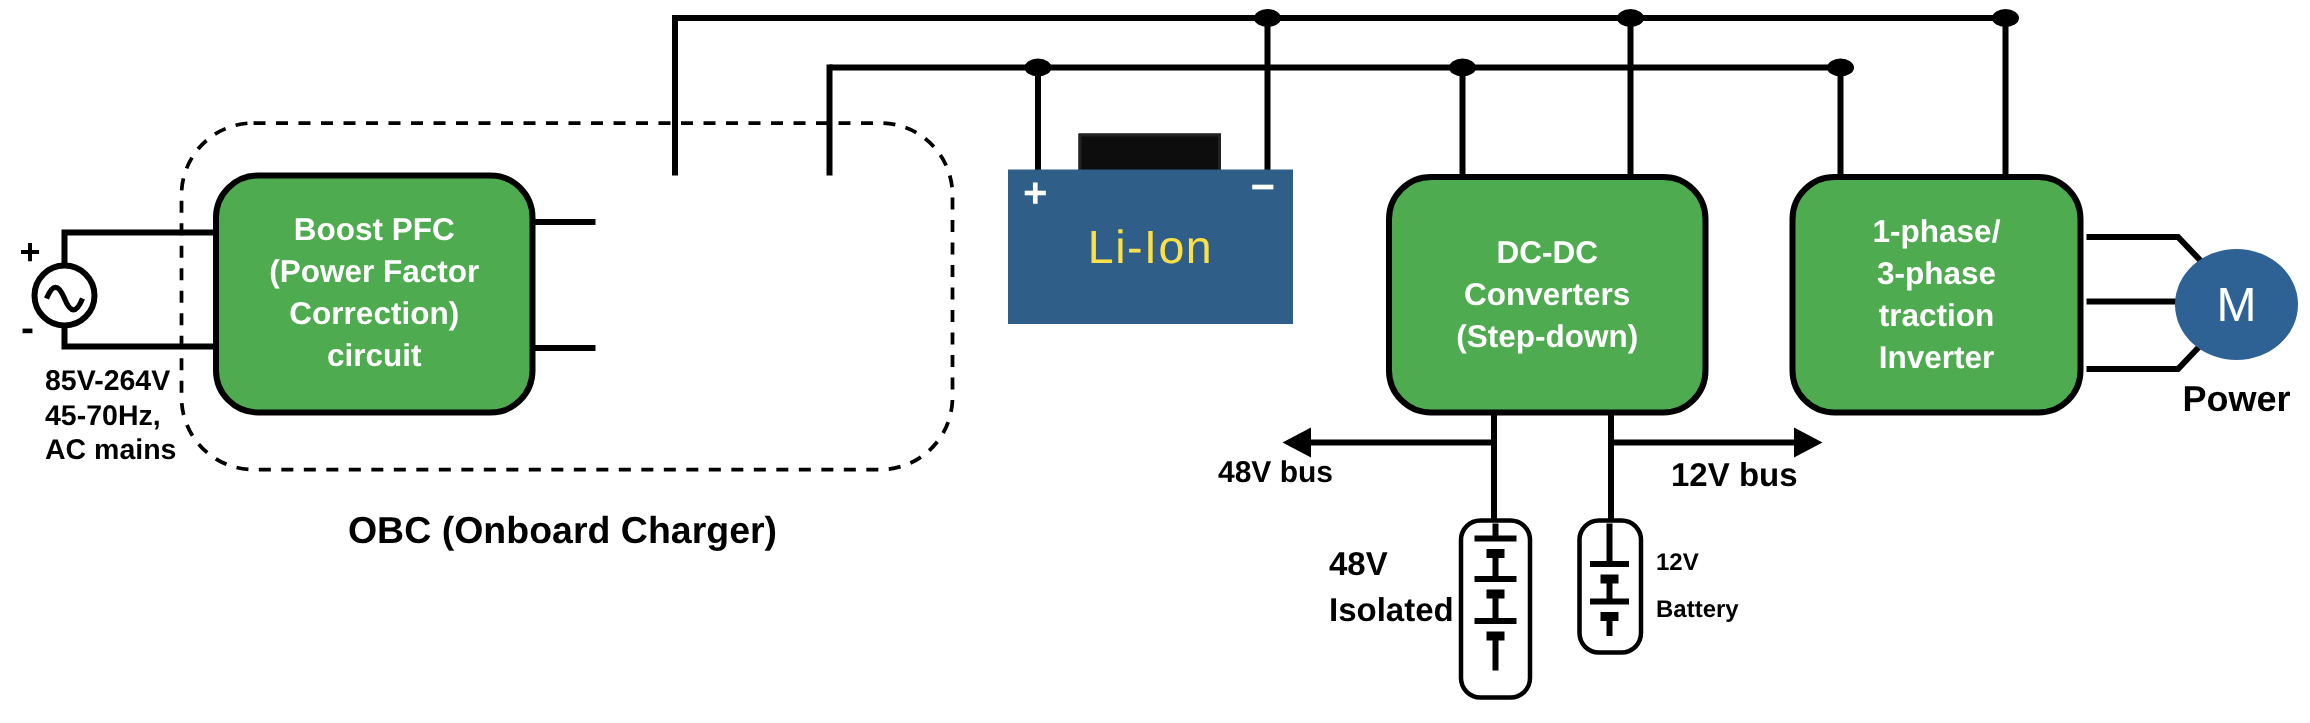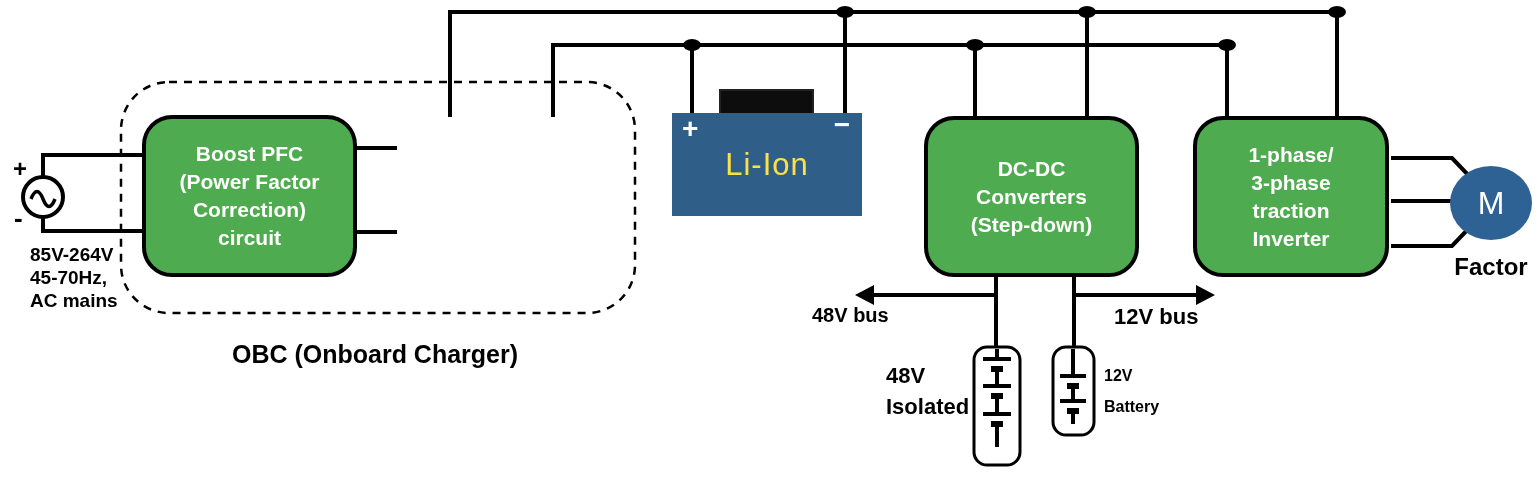--- a/index.html
+++ b/index.html
@@ -145,15 +145,15 @@
   <div class="lbl" style="left:1114px;top:304px;font-size:22px;">12V bus</div>
 
   <div class="lbl" style="left:886px;top:360px;font-size:22px;line-height:31px;">48V
 Isolated</div>
   <div class="lbl" style="left:1104px;top:360px;font-size:16px;line-height:31px;">12V
 Battery</div>
 
   <div class="motor">
     <span>M</span>
   </div>
-  <div class="lbl" style="left:1441px;top:253px;width:100px;font-size:24px;text-align:center;">Factor</div>
+  <div class="lbl" style="left:1441px;top:253px;width:100px;font-size:24px;text-align:center;">Power</div>
 
 </div>
 
 </body></html>

